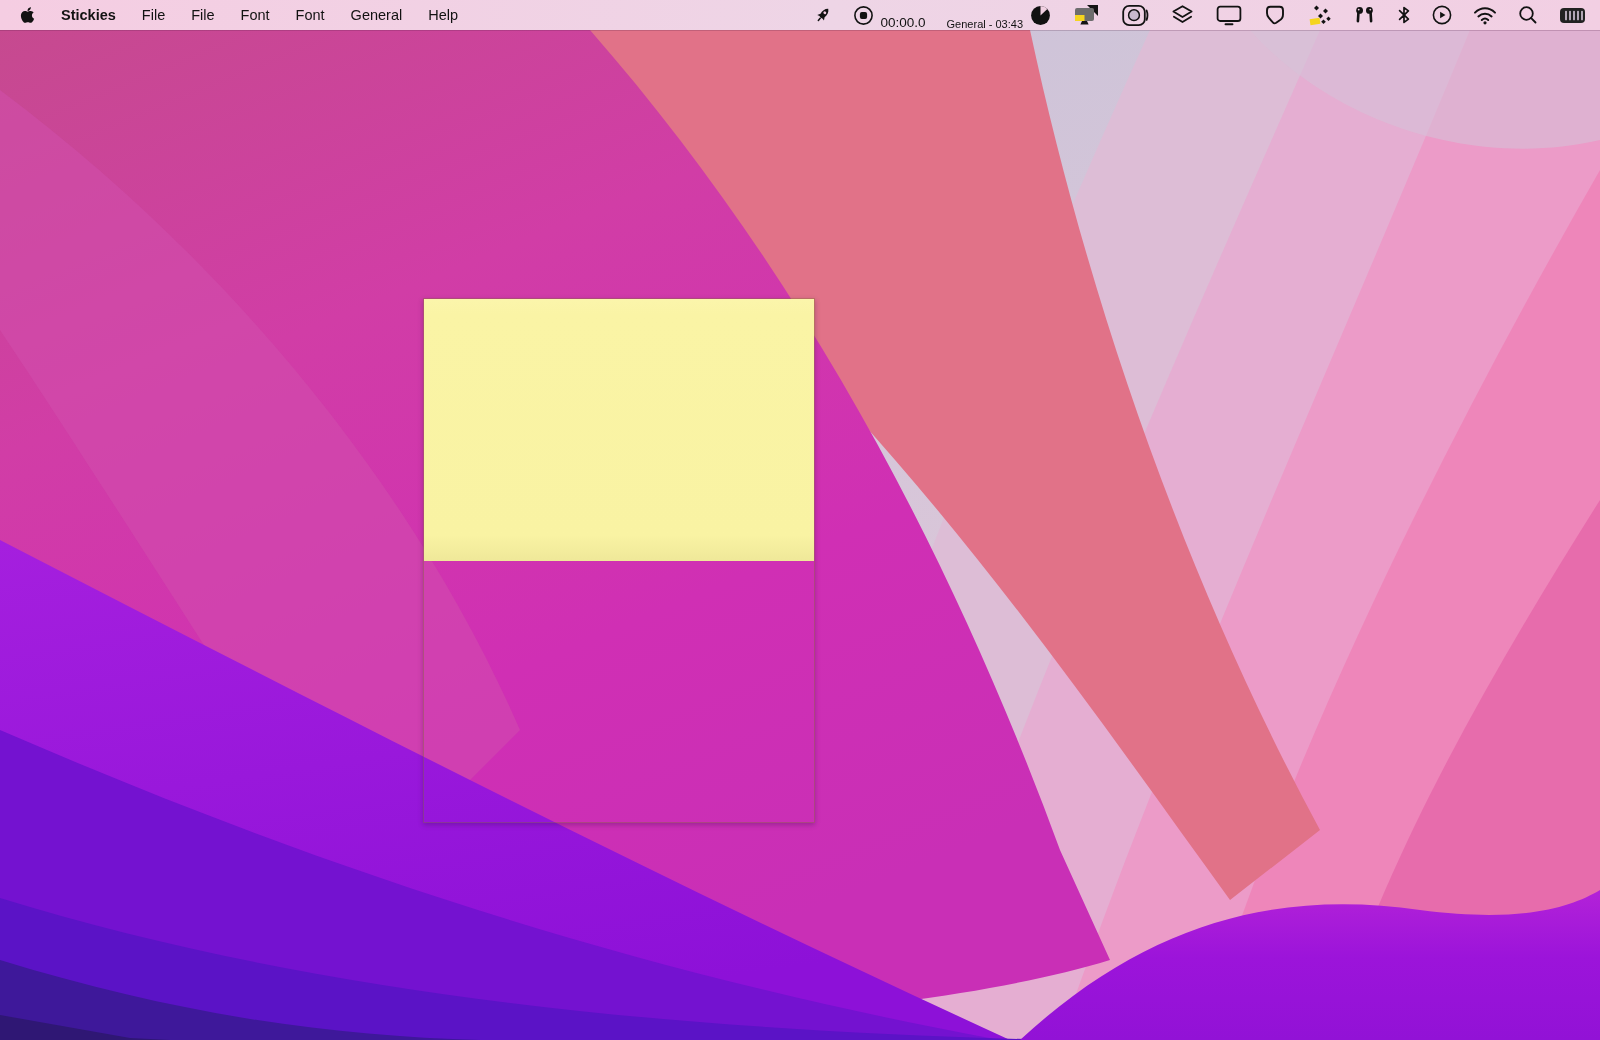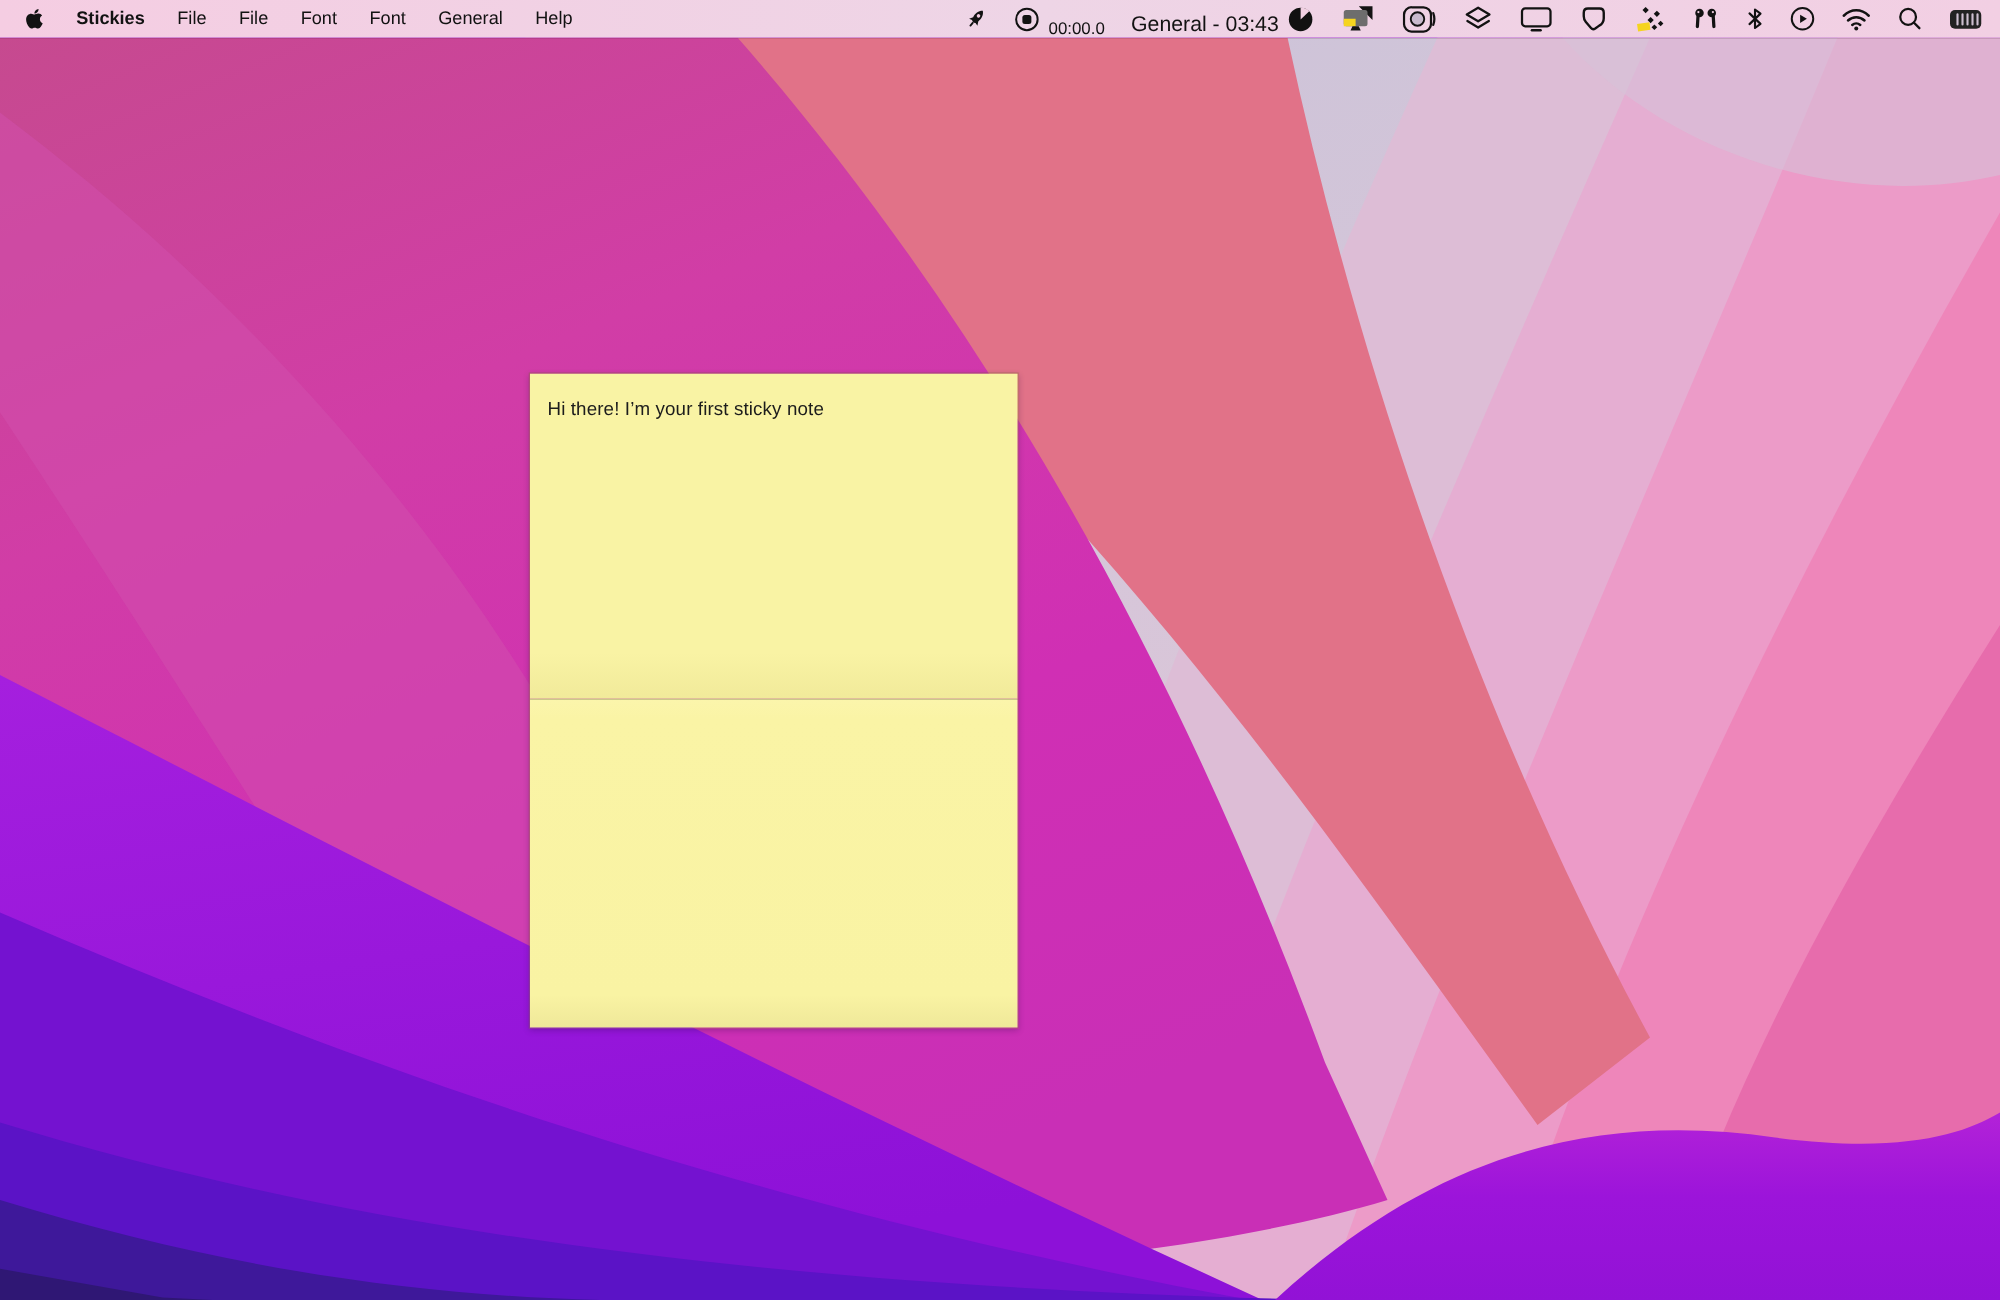--- a/index.html
+++ b/index.html
@@ -18,21 +18,21 @@
     display:flex;align-items:center;justify-content:space-between;
     color:#121212;font-size:14.5px;
   }
   .mb-left{display:flex;align-items:center;gap:26px;padding-left:20px;height:100%;}
   .mb-right{display:flex;align-items:center;gap:21px;padding-right:13px;height:100%;}
   .mb-app{font-weight:700;}
   .mb-item,.mb-app,.mb-apple{white-space:nowrap;cursor:default;}
   .ico{display:inline-flex;align-items:center;justify-content:center;height:30px;}
   .mb-group{display:inline-flex;align-items:flex-end;gap:7px;}
   .mb-timer-val{font-size:13.5px;}
-  .mb-focus-val{font-size:17px;}
+  .mb-focus-val{font-size:11px;}
   svg{display:block;}
   
   .notes{
     position:absolute;left:423px;top:298px;width:392px;height:525px;z-index:10;
     box-sizing:border-box;border:1px solid rgba(118,106,46,.38);
     box-shadow:0 2px 5px rgba(45,12,75,.30);
   }
   .note{box-sizing:border-box;width:100%;}
   .note-top{
     height:261px;
@@ -246,19 +246,16 @@
   <path d="M0,510 C330,680 640,840 1010,1010 L0,1010 Z" fill="url(#g_pur)"></path>
   <path d="M0,700 C300,830 620,940 1000,1010 L0,1010 Z" fill="#7412d0"></path>
   <path d="M0,868 C300,960 640,1000 1060,1010 L0,1010 Z" fill="#5b13c6"></path>
   <path d="M0,930 C180,985 330,1006 480,1010 L0,1010 Z" fill="#3e189a"></path>
   <path d="M0,985 L130,1008 L170,1010 L0,1010 Z" fill="#2f1774"></path>
 
   <path d="M1020,1010 C1150,890 1280,860 1420,880 C1520,893 1570,878 1600,860 L1600,1010 Z" fill="url(#g_purwave)"></path>
 </svg>
 
 <div class="notes">
-  <div class="note note-top">
-    <div class="note-text">Hi there! I’m your first sticky note</div>
-  </div>
   <div class="note note-bottom">
     <div class="note-text"></div>
   </div>
 </div>
 
 </body></html>

